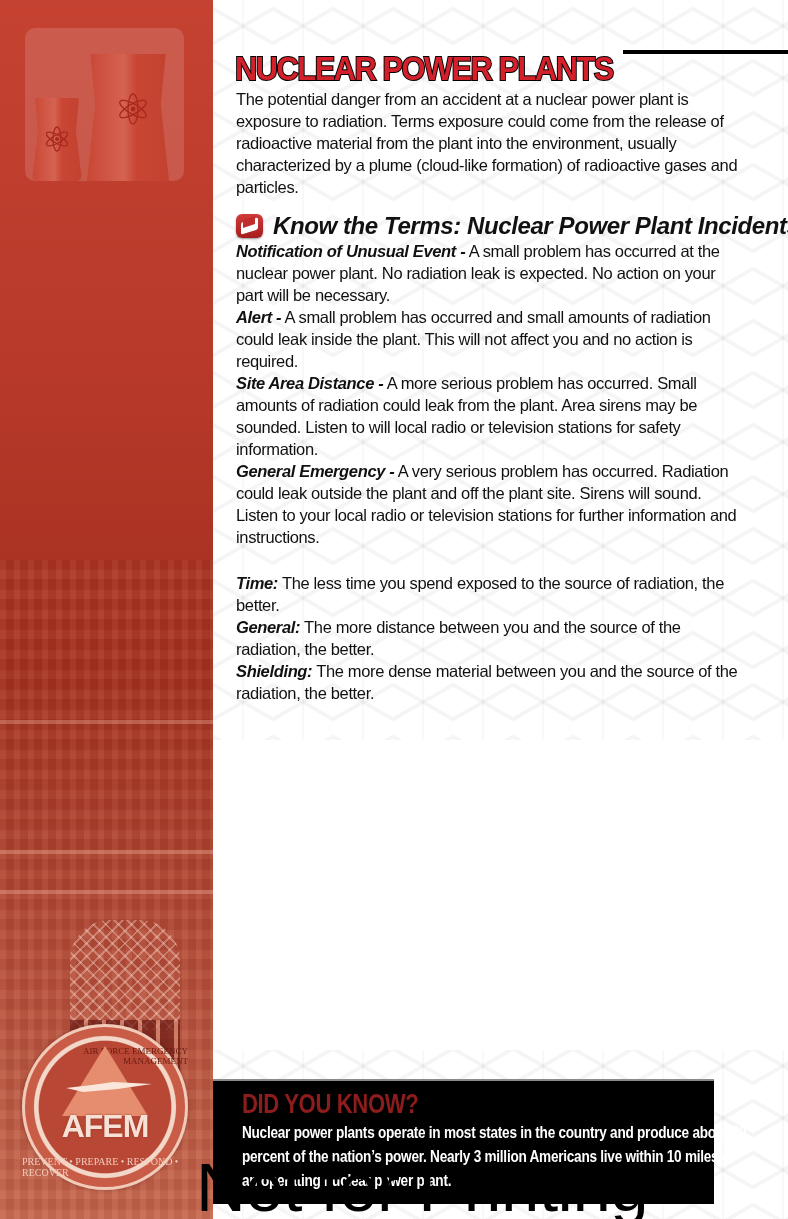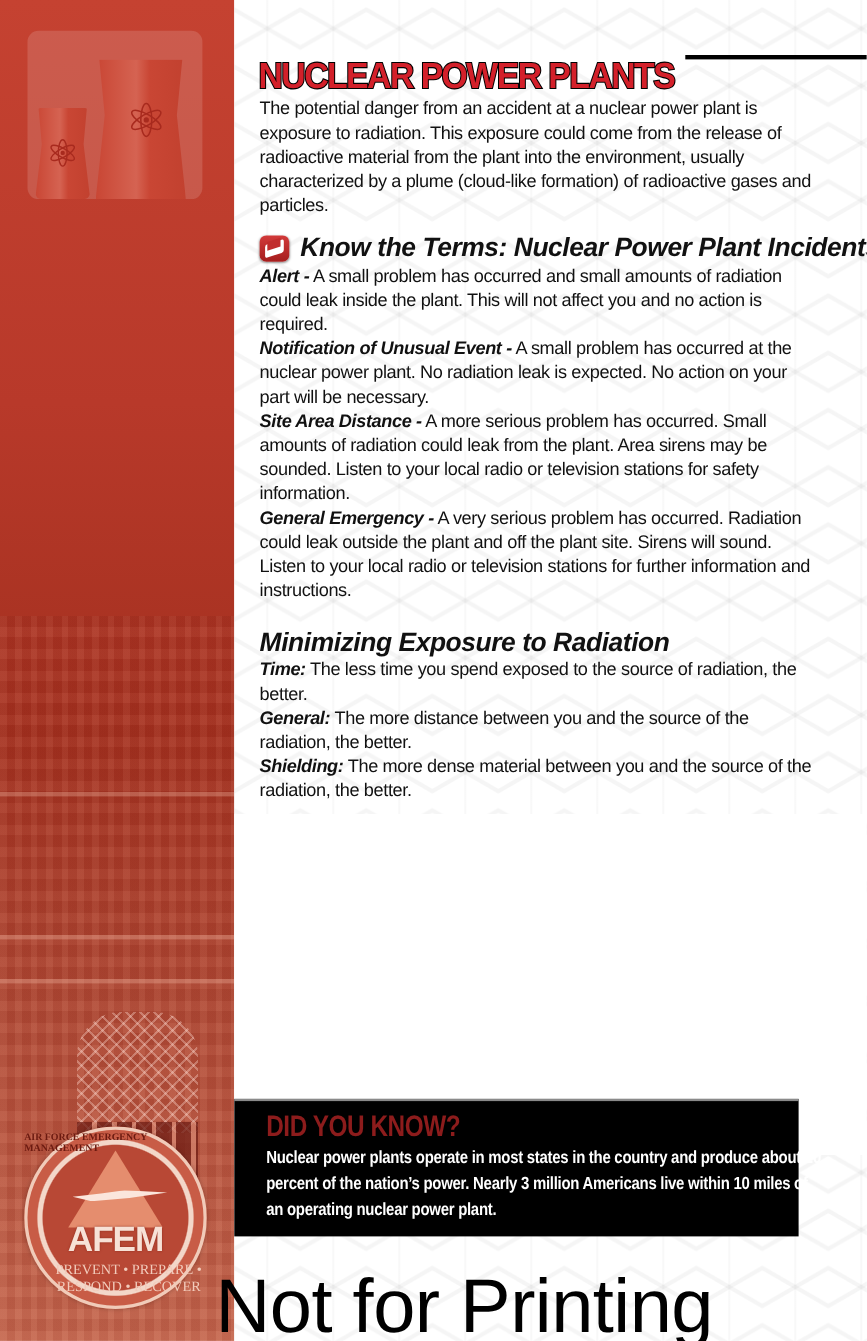--- a/index.html
+++ b/index.html
@@ -34,22 +34,22 @@
   .afem-logo { position:absolute; left:22px; top:1024px; width:166px; height:166px; border-radius:50%;
     background: radial-gradient(circle at 50% 50%, #b84835 0 56%, #f3d7c9 57% 60%, #c85c46 61% 100%);
     box-shadow: 0 0 0 3px #f0cbb9 inset, 0 0 4px rgba(0,0,0,0.25); }
   .afem-logo .triangle { position:absolute; left:40px; top:22px; width:0; height:0;
     border-left:43px solid transparent; border-right:43px solid transparent; border-bottom:70px solid #e58d6e; }
   .afem-logo .jet { position:absolute; left:44px; top:58px; width:86px; height:10px; background:#fbe6dc;
     clip-path: polygon(0 60%, 30% 30%, 55% 0, 100% 20%, 60% 70%, 20% 100%); }
   .afem-logo .letters { position:absolute; left:0; width:166px; top:84px; text-align:center; color:#f7e1d6;
     font-family:"Liberation Sans", sans-serif; font-weight:bold; font-size:32px; letter-spacing:-1px;
     text-shadow: 0 0 2px #8a2a1c; }
-  .afem-logo .ring-top { position:absolute; left:0; top:4px; width:166px; text-align:left; font-family:"Liberation Serif", serif; font-size:9px; color:#6b1a10; font-weight:bold; }
-  .afem-logo .ring-bottom { position:absolute; left:12px; bottom:12px; width:166px; text-align:center; font-family:"Liberation Serif", serif; font-size:13px; color:#f2cbbb; }
+  .afem-logo .ring-top { position:absolute; left:0; top:22px; width:166px; text-align:right; font-family:"Liberation Serif", serif; font-size:9px; color:#6b1a10; font-weight:normal; }
+  .afem-logo .ring-bottom { position:absolute; left:0; bottom:12px; width:166px; font-family:"Liberation Serif", serif; font-size:10px; color:#f2cbbb; }
 
   
   .main { position:absolute; left:213px; top:0; width:575px; height:1219px;
     background-color:#ffffff;
     background-image:
       linear-gradient(30deg, transparent 47%, rgba(200,200,200,0.18) 48%, rgba(200,200,200,0.18) 52%, transparent 53%),
       linear-gradient(150deg, transparent 47%, rgba(200,200,200,0.18) 48%, rgba(200,200,200,0.18) 52%, transparent 53%),
       linear-gradient(90deg, transparent 48%, rgba(200,200,200,0.12) 49%, rgba(200,200,200,0.12) 51%, transparent 52%);
     background-size: 60px 52px; padding-left: 44px; }
   .main .fade { position:absolute; left:0; top:740px; width:575px; height:310px; background:#ffffff; }
@@ -65,21 +65,21 @@
   .subhead { font-weight:bold; font-style:italic; font-size:24px; line-height:26px; letter-spacing:-0.4px; }
 
   .intro { top:88px; }
   .terms-head { position:absolute; left:23px; top:212px; height:28px; display:flex; align-items:center; gap:10px; }
   .book-icon { width:27px; height:24px; border-radius:6px; background:linear-gradient(180deg,#d23a3a,#a51d1d); position:relative; box-shadow:0 1px 2px rgba(0,0,0,0.4); }
   .book-icon::after { content:""; position:absolute; left:5px; top:6px; width:17px; height:12px; background:#fff; transform: skewY(-18deg); border-radius:2px; }
   .book-icon::before { content:""; position:absolute; left:7px; top:4px; width:12px; height:8px; background:#c12c2c; z-index:1; transform: skewY(-18deg); }
   .terms { top:240px; }
   .min { top:572px; }
 
-  .dyk { position:absolute; left:213px; top:999px; width:501px; height:123px; background:#000; border-top:2px solid #8a8a8a;padding-left:12px; }
+  .dyk { position:absolute; left:213px; top:1079px; width:501px; height:123px; background:#000; border-top:2px solid #8a8a8a; }
   .dyk-title { position:absolute; left:29px; top:8px; color:#8d1c1c; font-family:"Liberation Sans", sans-serif; font-weight:bold; font-size:27px; letter-spacing:-0.5px; transform: scaleX(0.82); transform-origin:left; }
   .dyk-body { position:absolute; left:29px; top:40px; width:600px; color:#fff; font-family:"Liberation Sans", sans-serif; font-weight:bold; font-size:16px; line-height:24px; letter-spacing:-0.3px; transform: scaleX(0.85); transform-origin:left; }
 
   .watermark { position:absolute; left:196px; top:1156px; font-family:"Liberation Sans", sans-serif; font-size:69px; color:#000; line-height:64px; letter-spacing:-0.5px; }
 </style>
 </head>
 <body>
 
 <div class="sidebar">
   <div class="tower-box">
@@ -119,37 +119,36 @@
     <div class="ring-bottom">PREVENT • PREPARE • RESPOND • RECOVER</div>
   </div>
 </div>
 
 <div class="main">
   <div class="fade"></div>
   <h1 class="title">NUCLEAR POWER PLANTS</h1>
   <div class="title-rule"></div>
 
   <div class="text intro">
-    <p>The potential danger from an accident at a nuclear power plant is exposure to radiation. This exposure could come from the release of radioactive material from the plant into the environment, usually characterized by a plume (cloud-like formation) of radioactive gases and particles.</p>
+    <p>The potential danger from an accident at a nuclear power plant is exposure to radiation. Terms exposure could come from the release of radioactive material from the plant into the environment, usually characterized by a plume (cloud-like formation) of radioactive gases and particles.</p>
   </div>
 
   <div class="terms-head">
     <span class="book-icon"></span>
     <span class="text subhead" style="position:static;width:auto">Know the Terms: Nuclear Power Plant Incidents</span>
   </div>
 
   <div class="text terms">
+    <p><span class="term">Notification of Unusual Event -</span><span> A small problem has occurred at the nuclear power plant. No radiation leak is expected. No action on your part will be necessary.</span></p>
     <p><span class="term">Alert -</span><span> A small problem has occurred and small amounts of radiation could leak inside the plant. This will not affect you and no action is required.</span></p>
-    <p><span class="term">Notification of Unusual Event -</span><span> A small problem has occurred at the nuclear power plant. No radiation leak is expected. No action on your part will be necessary.</span></p>
-    <p><span class="term">Site Area Distance -</span><span> A more serious problem has occurred. Small amounts of radiation could leak from the plant. Area sirens may be sounded. Listen to your local radio or television stations for safety information.</span></p>
+    <p><span class="term">Site Area Distance -</span><span> A more serious problem has occurred. Small amounts of radiation could leak from the plant. Area sirens may be sounded. Listen to will local radio or television stations for safety information.</span></p>
     <p><span class="term">General Emergency -</span><span> A very serious problem has occurred. Radiation could leak outside the plant and off the plant site. Sirens will sound. Listen to your local radio or television stations for further information and instructions.</span></p>
   </div>
 
   <div class="text min">
-    <p class="subhead">Minimizing Exposure to Radiation</p>
     <p><span class="term">Time:</span><span> The less time you spend exposed to the source of radiation, the better.</span></p>
     <p><span class="term">General:</span><span> The more distance between you and the source of the radiation, the better.</span></p>
     <p><span class="term">Shielding:</span><span> The more dense material between you and the source of the radiation, the better.</span></p>
   </div>
 </div>
 
 <div class="dyk">
   <div class="dyk-title">DID YOU KNOW?</div>
   <div class="dyk-body">Nuclear power plants operate in most states in the country and produce about 20 percent of the nation’s power. Nearly 3 million Americans live within 10 miles of an operating nuclear power plant.</div>
 </div>

